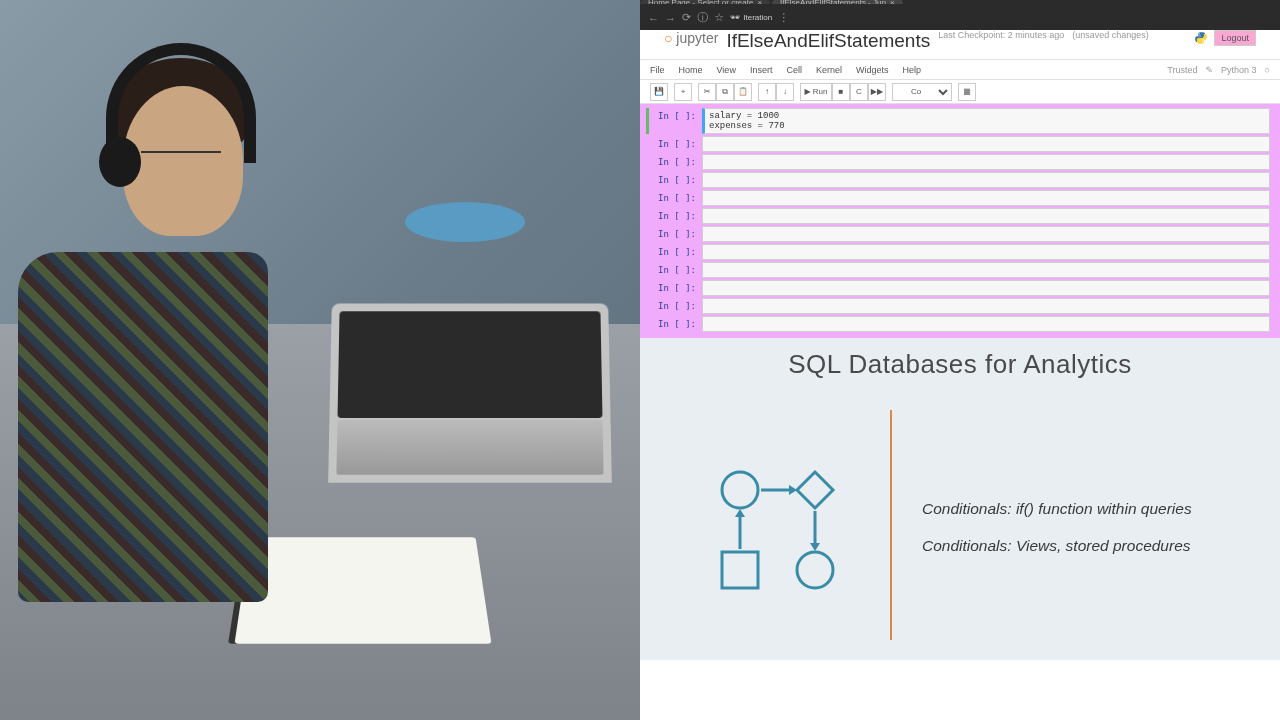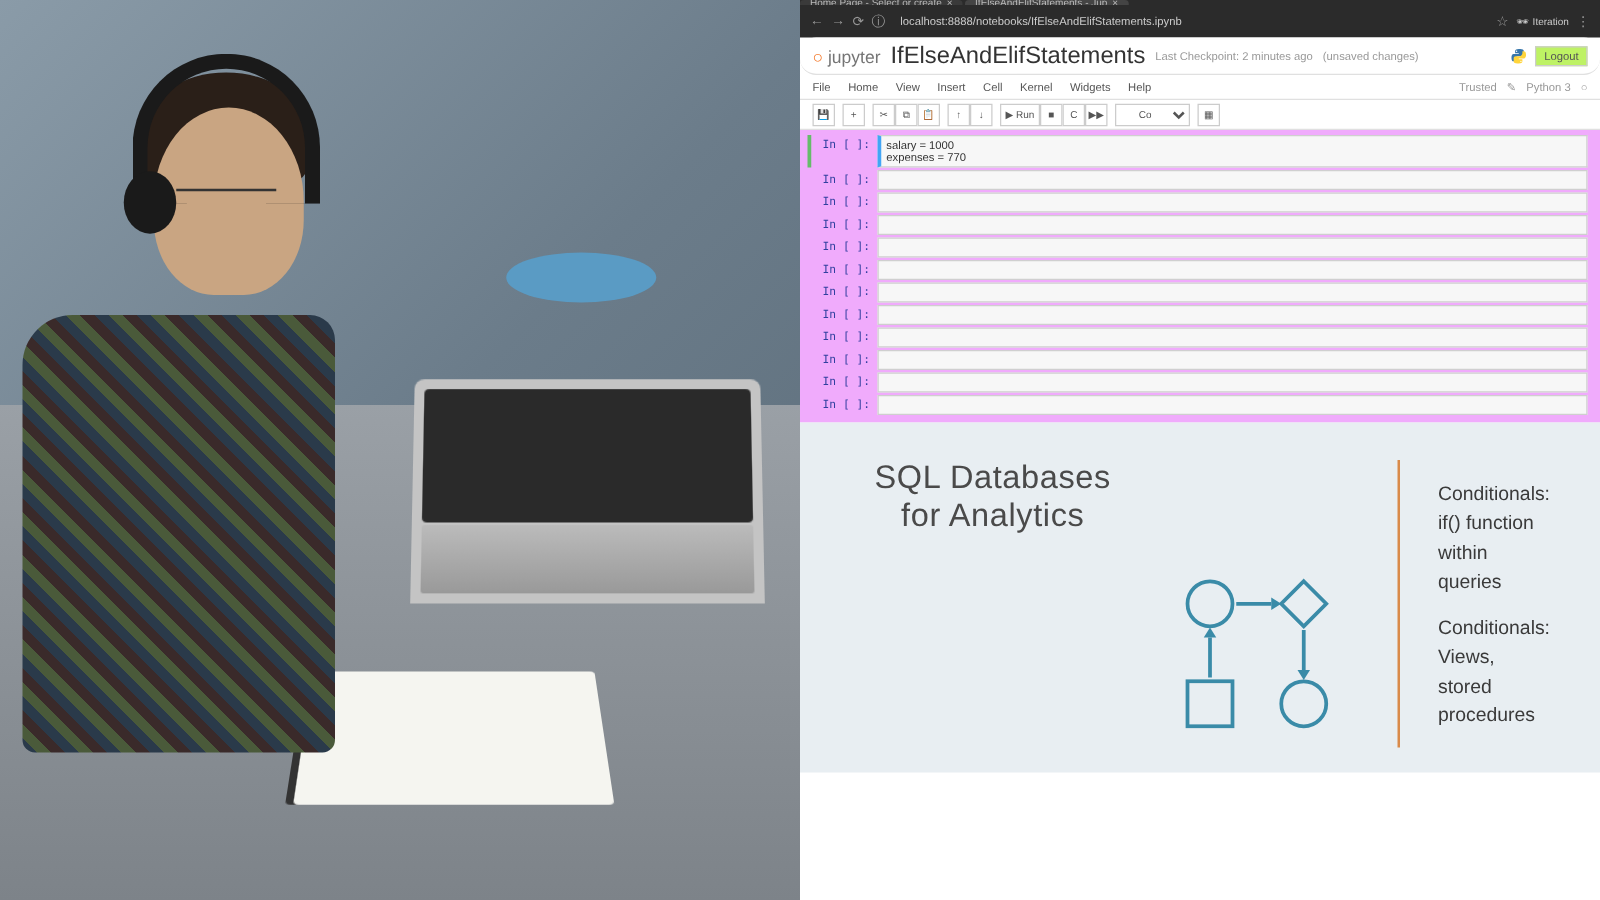--- a/index.html
+++ b/index.html
@@ -23,45 +23,45 @@
 .plate { position: absolute; top: 28%; right: 18%; width: 120px; height: 40px; background: #5a9bc4; border-radius: 50%; }
 .right-panel { width: 640px; height: 520px; display: flex; flex-direction: column; }
 .jupyter-area { height: 360px; background: #fff; display: flex; flex-direction: column; font-family: "Helvetica Neue", Arial, sans-serif; }
 .browser-chrome { background: #2b2b2b; height: 26px; display: flex; align-items: center; padding: 0 8px; gap: 6px; }
 .tab-bar { background: #2b2b2b; height: 4px; display:flex; }
 .browser-tab { background: #3a3a3a; color: #bbb; font-size: 8px; padding: 2px 8px; border-radius: 3px 3px 0 0; margin-right: 2px; display:flex; align-items:center; gap:4px;}
 .addr-row { display: flex; align-items: center; width: 100%; gap: 6px; }
 .nav-icon { color: #999; font-size: 11px; }
 .addr-bar { flex: 1; color: #ccc; font-size: 9px; padding: 2px 6px; }
 .incog { color: #ccc; font-size: 8px; display: flex; align-items: center; gap: 3px; }
-.jup-header { height: 30px; background: #fff; border-bottom: 1px solid #e0e0e0; display: flex; align-items: center; padding: 0 10px; gap: 8px; border-radius: 13px; }
+.jup-header { height: 30px; background: #fff; border-bottom: 1px solid #e0e0e0; display: flex; align-items: flex-start; padding: 0 24px; gap: 8px; }
 .jup-logo { font-size: 14px; color: #757575; font-weight: 400; }
 .jup-logo .orange { color: #f37626; }
 .notebook-name { font-size: 19px; color: #333; }
 .checkpoint { font-size: 9px; color: #999; }
 .jup-header-right { margin-left: auto; display: flex; align-items: center; gap: 6px; }
 .python-logo { width: 14px; height: 14px; }
-.logout-btn { font-size: 9px; padding: 2px 6px; border: 1px solid #ccc; background: #bef264; color: #555; }
+.logout-btn { font-size: 9px; padding: 2px 6px; border: 1px solid #ccc; background: #f9a8d4; color: #555; }
 .jup-menu { height: 20px; background: #fff; border-bottom: 1px solid #e0e0e0; display: flex; align-items: center; padding: 0 10px; gap: 14px; font-size: 9px; color: #555; }
 .jup-menu-right { margin-left: auto; display: flex; gap: 8px; align-items: center; color: #999; }
 .jup-toolbar { height: 24px; background: #fff; border-bottom: 1px solid #e0e0e0; display: flex; align-items: center; padding: 0 10px; gap: 2px; }
 .tb-btn { width: 18px; height: 18px; border: 1px solid #ccc; background: #fff; font-size: 8px; display: flex; align-items: center; justify-content: center; color: #555; }
 .tb-group { display: flex; margin-right: 4px; }
 .tb-run { width: 32px; font-size: 8px; }
 .tb-select { height: 18px; border: 1px solid #ccc; font-size: 8px; width: 60px; padding: 0 14px; color: #555; background: #fff; }
 .cells-area { flex: 1; padding: 4px 10px; overflow: hidden; background: #f0abfc; }
 .cell { display: flex; margin-bottom: 2px; }
 .cell-prompt { width: 52px; text-align: right; padding-right: 6px; font-family: monospace; font-size: 9px; color: #303f9f; padding-top: 3px; }
-.cell-input { flex: 1; border: 1px solid #cfcfcf; background: #f7f7f7; min-height: 16px; padding: 2px 4px; font-family: Liberation Sans, sans-serif; font-size: 9px; color: #333; }
+.cell-input { flex: 1; border: 1px solid #cfcfcf; background: #f7f7f7; min-height: 16px; padding: 2px 4px; font-family: Liberation Mono, monospace; font-size: 9px; color: #333; }
 .cell.active .cell-input { border-left: 3px solid #42a5f5; }
 .cell.active { position: relative; }
 .cell.active::before { content:''; position:absolute; left:-4px; top:0; bottom:0; width:3px; background:#66bb6a; }
-.slide-area { height: 360px; background: #e8eef2; padding: 28px 40px 20px 40px; display: flex; flex-direction: row; }
+.slide-area { height: 360px; background: #e8eef2; padding: 11px 40px 20px 40px; display: flex; flex-direction: column; }
 .slide-title { font-size: 26px; font-weight: 300; color: #4a4a4a; text-align: center; margin-bottom: 30px; letter-spacing: 0.5px; }
-.slide-body { flex: 1; display: flex; gap: 0; align-items: flex-end; }
+.slide-body { flex: 1; display: flex; gap: 0; align-items: center; font-style: italic; }
 .diagram-col { width: 200px; display: flex; align-items: center; justify-content: center; padding-top: 10px; }
 .flow-svg { width: 150px; height: 150px; }
 .divider-col { width: 2px; background: #d98a4a; height: 230px; margin: 0 30px 0 10px; }
 .bullets-col { flex: 1; padding-top: 18px; }
 .bullet-line { font-size: 15.5px; color: #3a3a3a; line-height: 1.5; margin-bottom: 14px; font-weight: 400; }
 </style>
 </head>
 <body>
 
 <div class="left-panel">
@@ -97,21 +97,20 @@
         <span>IfElseAndElifStatements - Jup</span>
         <span>×</span>
       </div>
     </div>
     <div class="browser-chrome">
       <div class="addr-row">
         <span class="nav-icon">←</span>
         <span class="nav-icon">→</span>
         <span class="nav-icon">⟳</span>
         <span class="nav-icon">ⓘ</span>
-        <div class="addr-bar">localhost:8888/notebooks/IfElseAndElifStatements.ipynb</div>
         <span class="nav-icon">☆</span>
         <div class="incog">
           <span>🕶</span>
           <span>Iteration</span>
         </div>
         <span class="nav-icon">⋮</span>
       </div>
     </div>
 
     <div class="jup-header">

